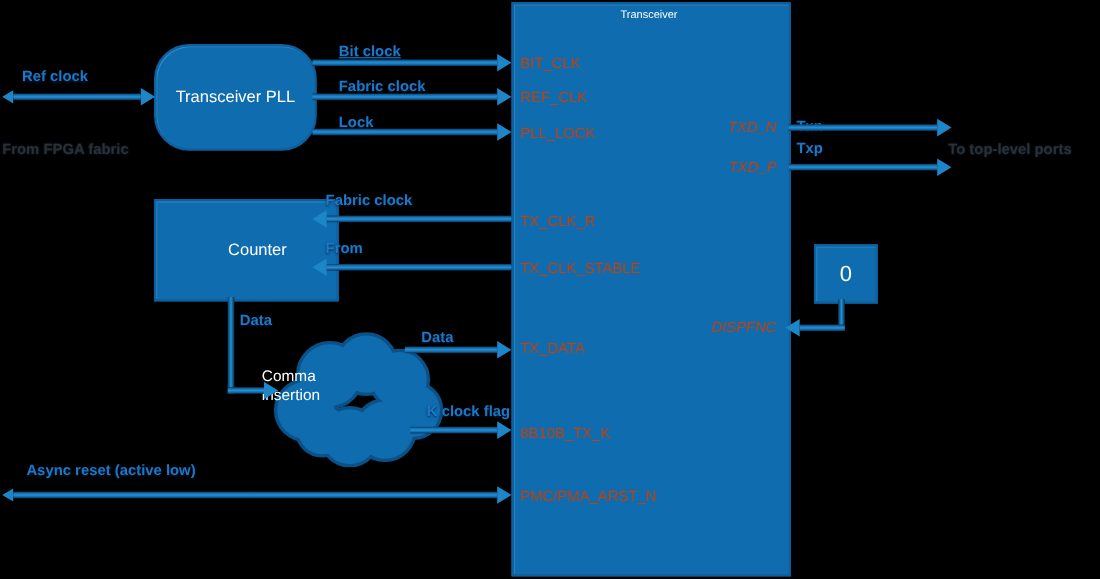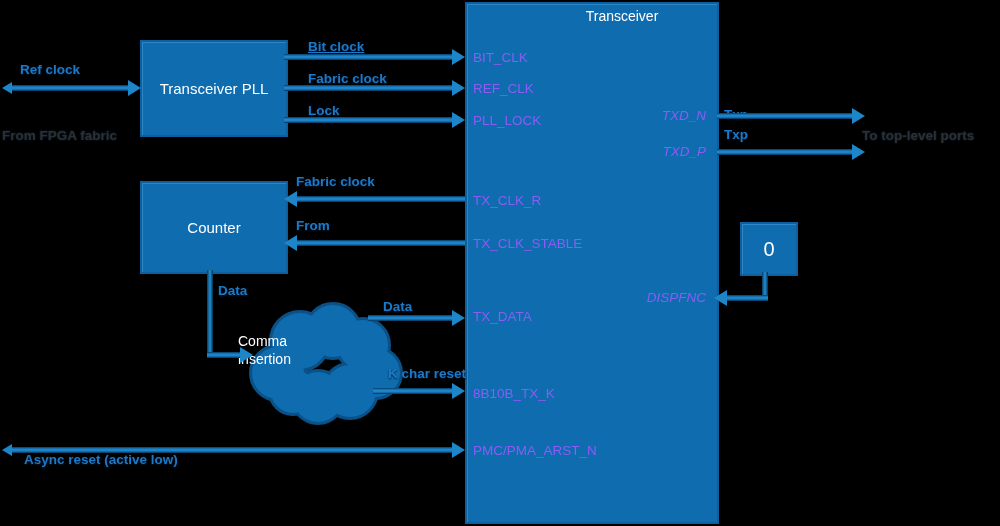--- a/index.html
+++ b/index.html
@@ -2,54 +2,54 @@
 <html><head>
 <meta charset="utf-8">
 <style>
   html,body{margin:0;padding:0;background:#000;}
   #stage{position:relative;width:1000px;height:526px;background:#000;overflow:hidden;
          font-family:"Liberation Sans",sans-serif;}
   .block{position:absolute;background:#0f6cae;border:2px solid #0c5globalb;}
   .block{border:2px solid #0d5f9d;box-shadow:inset 1px 1px 0 rgba(130,200,255,.28), 3px 4px 7px rgba(0,0,0,.65);}
   .block-label{color:#fff;font-size:15px;display:flex;align-items:center;justify-content:center;
                width:100%;height:100%;text-align:center;}
-  .port{position:absolute;color:#8b5cf6;font-size:13.5px;white-space:nowrap;}
+  .port{position:absolute;color:#c2410c;font-size:13.5px;white-space:nowrap;}
   .port.r{text-align:right;font-style:italic;}
   .blue-label{position:absolute;color:#1a79c8;font-weight:bold;font-size:13.5px;white-space:nowrap;
               text-shadow:0 1px 2px rgba(5,30,60,.9);}
   .dark-label{position:absolute;color:#2f2f2f;font-weight:bold;font-size:13.5px;white-space:nowrap;
               text-shadow:0 0 2px rgba(25,90,150,.5);}
   .bar-h{position:absolute;height:6px;
          background:linear-gradient(180deg,#083a5f 0%,#1670b0 25%,#2190d4 50%,#1466a6 78%,#062f4e 100%);}
   .bar-v{position:absolute;width:6px;
          background:linear-gradient(90deg,#083a5f 0%,#2190d4 50%,#062f4e 100%);}
   .ah{position:absolute;width:0;height:0;}
   .ah-r{border-top:8px solid transparent;border-bottom:8px solid transparent;border-left:13px solid #1d86c9;}
   .ah-l{border-top:8px solid transparent;border-bottom:8px solid transparent;border-right:13px solid #1d86c9;}
   .ah-sm.ah-l{border-top:6px solid transparent;border-bottom:6px solid transparent;border-right:10px solid #1d86c9;}
   .cloud-text{position:absolute;color:#fff;font-size:14px;text-align:left;line-height:18px;}
   #transceiver-title{position:absolute;left:465px;top:8px;width:250px;text-align:center;
-                     color:#fff;font-size:14px;margin-left:32px;}
+                     color:#fff;font-size:10px;}
   #zero-box{position:absolute;left:740px;top:222px;width:54px;height:50px;background:#0f6cae;
             border:2px solid #0d5f9d;box-shadow:inset 1px 1px 0 rgba(130,200,255,.3), 3px 3px 6px rgba(0,0,0,.6);
             color:#fff;font-size:20px;display:flex;align-items:center;justify-content:center;}
 </style>
 </head>
 <body>
 
 <div id="stage">
 
   <div class="block" style="left:465px;top:2px;width:250px;height:518px;"></div>
   <div id="transceiver-title">Transceiver</div>
 
-  <div class="block" style="left:140px;top:40px;width:144px;height:93px;">
+  <div class="block" style="left:140px;top:40px;width:144px;height:93px;border-radius:32px;">
     <div class="block-label">Transceiver PLL</div>
   </div>
 
-  <div class="block" style="left:140px;top:181px;width:144px;height:89px;">
+  <div class="block" style="left:140px;top:181px;width:144px;height:89px;padding-left:20px;">
     <div class="block-label">Counter</div>
   </div>
 
   <svg style="position:absolute;left:238px;top:293px;" width="168" height="132" viewBox="0 0 168 132">
     <g stroke="#0a5187" stroke-width="6" fill="#0f6cae">
       <circle cx="40" cy="80" r="26"></circle>
         <circle cx="62" cy="48" r="28"></circle>
       <circle cx="95" cy="38" r="26"></circle>
         <circle cx="125" cy="52" r="25"></circle>
       <circle cx="138" cy="80" r="24"></circle>
@@ -118,25 +118,25 @@
 
   <div class="blue-label" style="left:218px;top:283px;">Data</div>
   <div class="bar-v" style="left:207px;top:270px;height:88px;"></div>
   <div class="bar-h" style="left:207px;top:352px;width:33px;"></div>
   <div class="ah ah-r" style="left:240px;top:347px;"></div>
 
   <div class="blue-label" style="left:383px;top:299px;">Data</div>
   <div class="bar-h" style="left:368px;top:315px;width:84px;"></div>
   <div class="ah ah-r" style="left:452px;top:310px;"></div>
 
-  <div class="blue-label" style="left:388px;top:366px;">K char reset</div>
+  <div class="blue-label" style="left:388px;top:366px;">K clock flag</div>
   <div class="bar-h" style="left:373px;top:388px;width:79px;"></div>
   <div class="ah ah-r" style="left:452px;top:383px;"></div>
 
-  <div class="blue-label" style="left:24px;top:452px;">Async reset (active low)</div>
+  <div class="blue-label" style="left:24px;top:420px;">Async reset (active low)</div>
   <div class="ah ah-l ah-sm" style="left:2px;top:444px;"></div>
   <div class="bar-h" style="left:12px;top:447px;width:440px;"></div>
   <div class="ah ah-r" style="left:452px;top:442px;"></div>
 
   <div class="blue-label" style="left:724px;top:91px;margin-top:16px;">Txn</div>
   <div class="bar-h" style="left:717px;top:113px;width:135px;"></div>
   <div class="ah ah-r" style="left:852px;top:108px;"></div>
 
   <div class="blue-label" style="left:724px;top:127px;">Txp</div>
   <div class="bar-h" style="left:717px;top:149px;width:135px;"></div>

